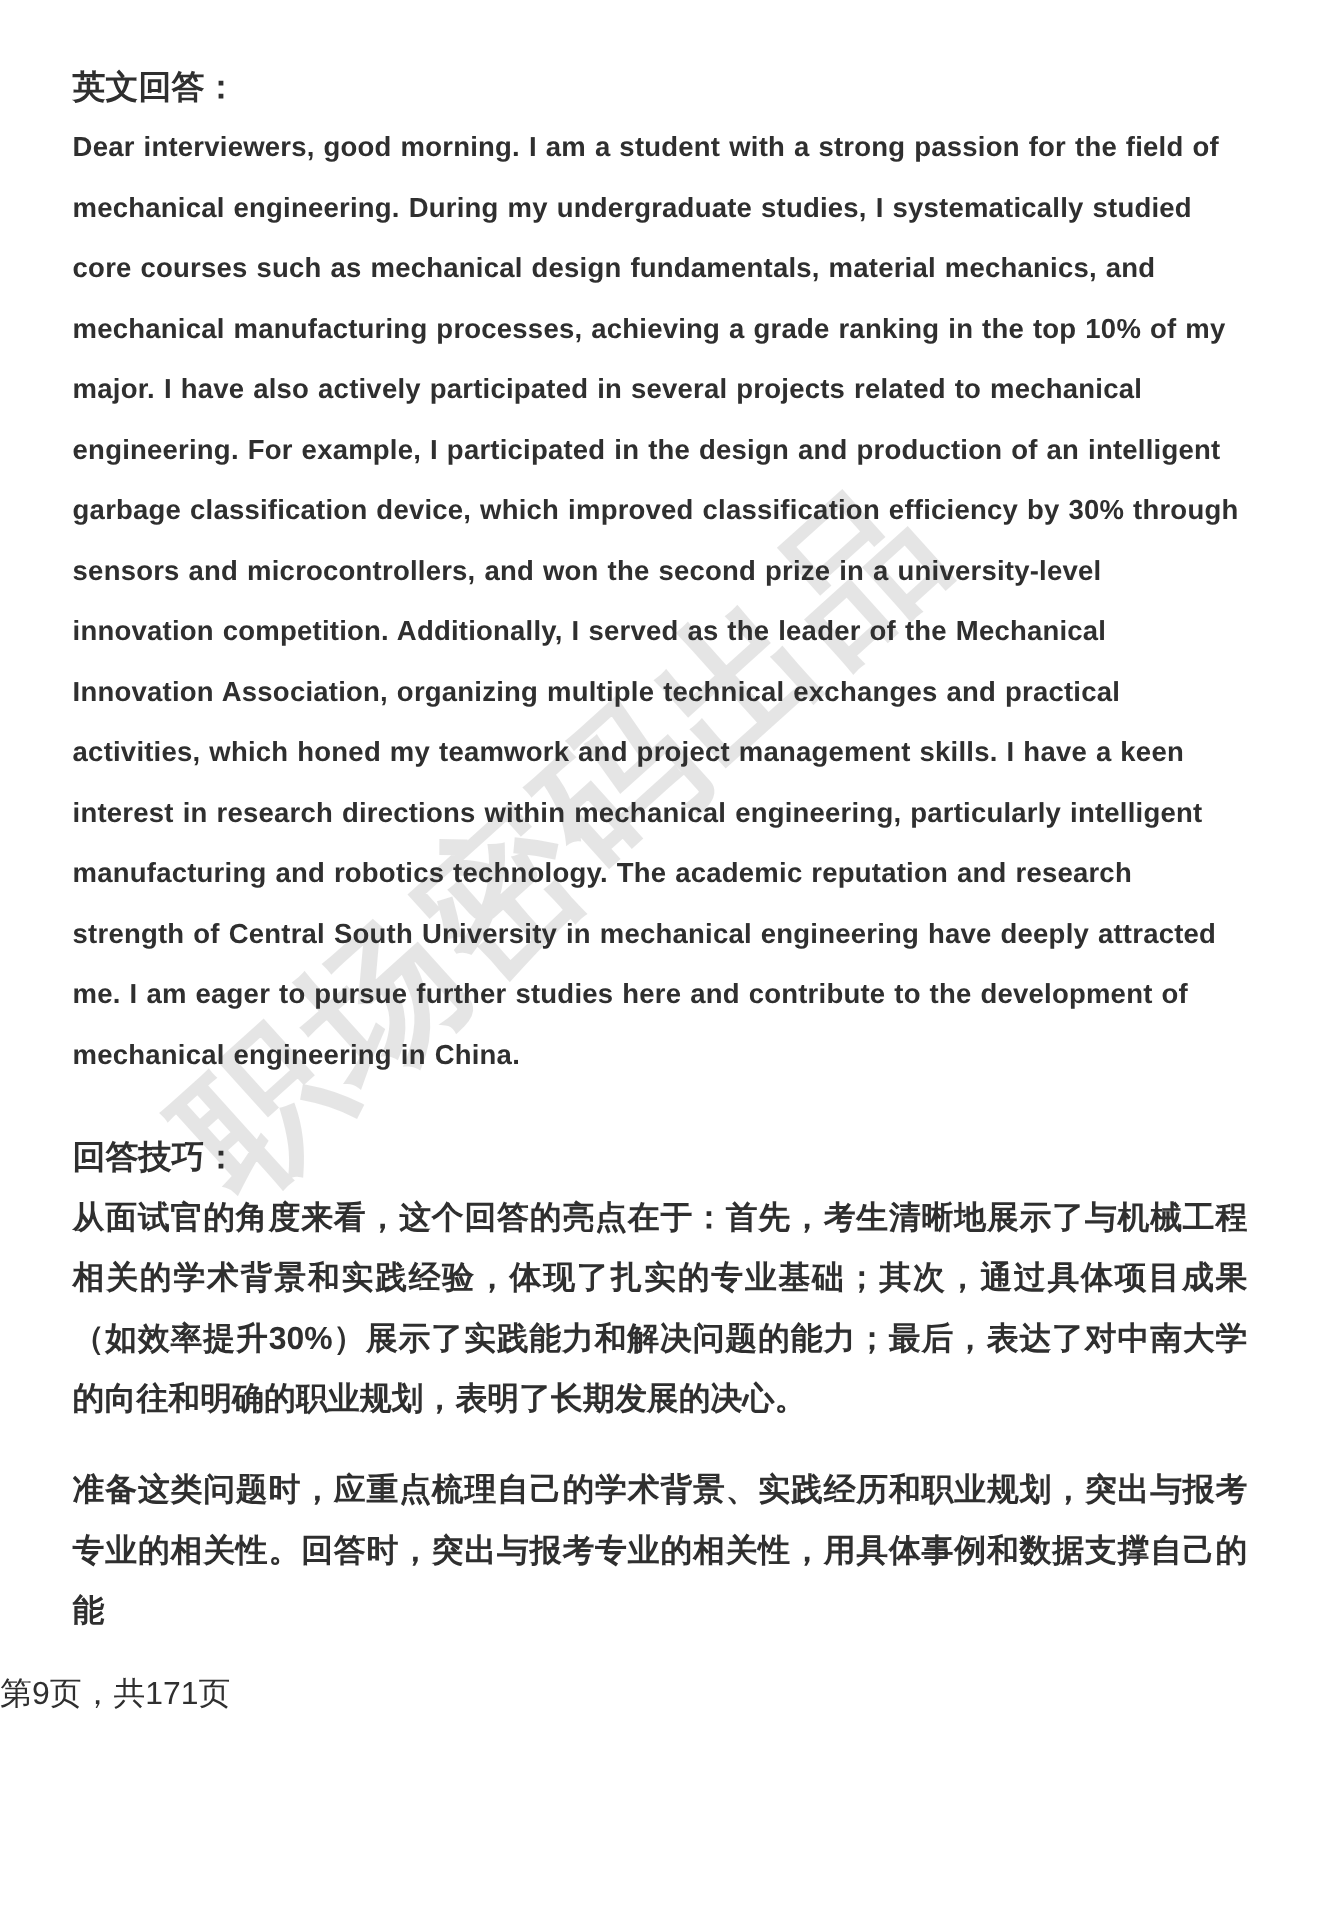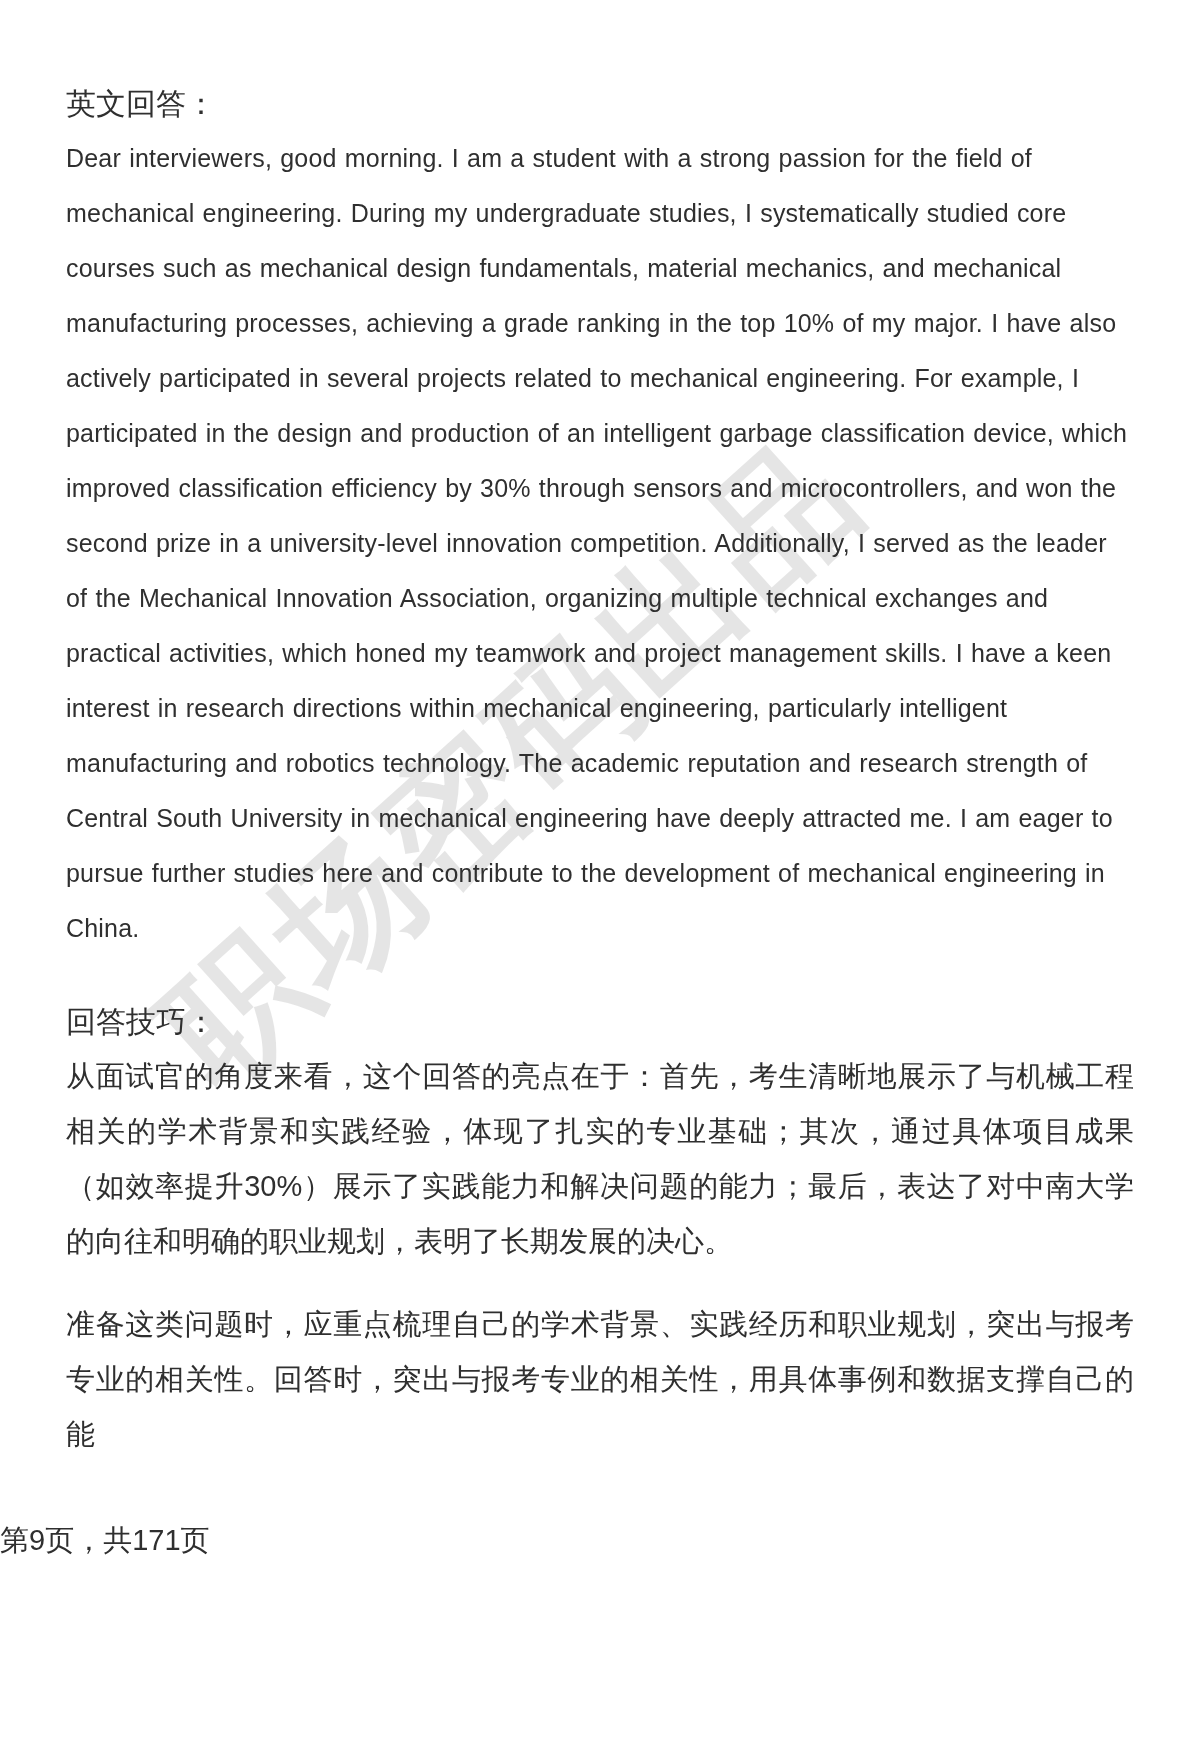--- a/index.html
+++ b/index.html
@@ -33,22 +33,23 @@
     color: rgba(0, 0, 0, 0.10);
     transform: rotate(-42deg);
     transform-origin: 0 50%;
     white-space: nowrap;
   }
 
   
   .page {
     position: relative;
     z-index: 1;
-    padding: 76px 66px 0 66px;
+    padding: 52px 66px 0 66px;
     width: 100%;
+    font-weight: bold;
   }
   p { margin: 0; }
 
   .label {
     font-size: 30px;
     line-height: 55px;
   }
   .para-en {
     font-size: 25px;
     line-height: 55px;

